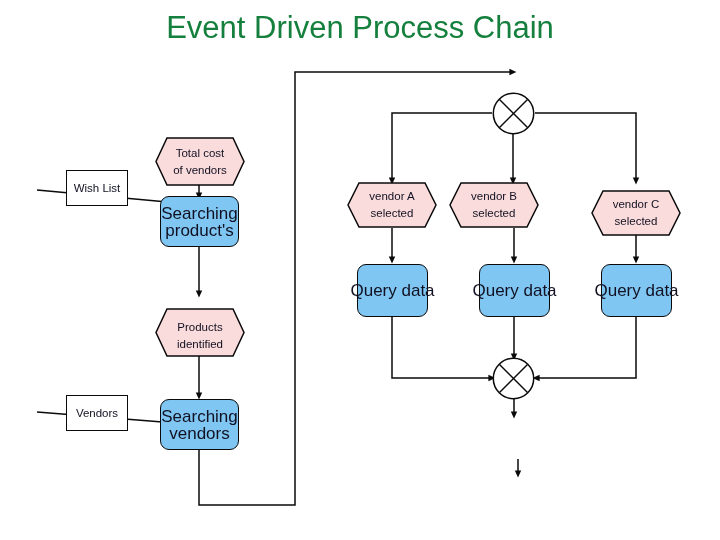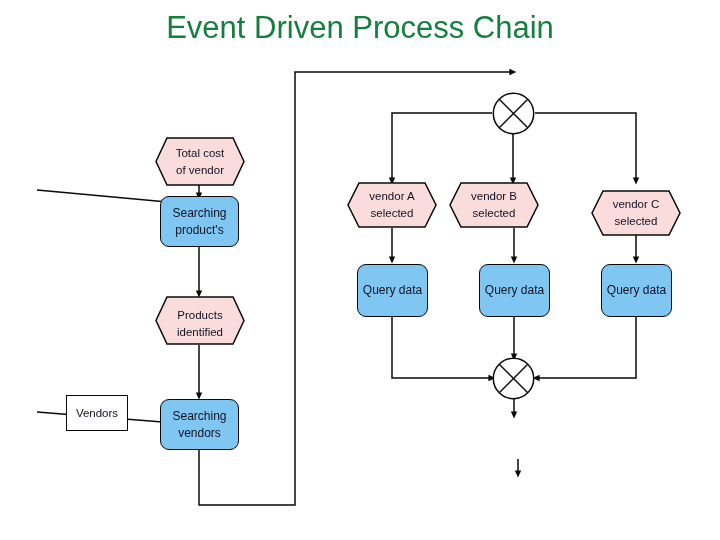--- a/index.html
+++ b/index.html
@@ -36,21 +36,21 @@
   }
   .node {
     position: absolute;
     box-sizing: border-box;
     display: flex;
     flex-direction: column;
     align-items: center;
     justify-content: center;
     text-align: center;
     color: #111122;
-    font-size: 12px;
+    font-size: 17px;
     line-height: 17px;
     z-index: 3;
   }
   .node .ln { display: block; white-space: nowrap; }
   
   .fn {
     background: #7FC6F3;
     border: 1.4px solid #0a0a0a;
     border-radius: 9px;
   }
@@ -127,31 +127,34 @@
       <path d="M518,459 L518,474" marker-end="url(#ah)"></path>
     </g>
   </svg>
 
   <div class="ev-wrap" style="left:155px; top:96px; width:90px; height:49px;margin-top:41px;">
     <svg width="90" height="49" viewBox="0 0 90 49">
       <polygon points="12,1 78,1 89,24.5 78,48 12,48 1,24.5" fill="#FBDCDC" stroke="#0a0a0a" stroke-width="1.5"></polygon>
     </svg>
     <div class="ev-label">
       <span class="ln">Total cost</span>
-      <span class="ln">of vendor</span>
-    </div>
-  </div>
-
+      <span class="ln">of vendors</span>
+    </div>
+  </div>
+
+  <div class="node obj" style="left:66px; top:170px; width:62px; height:36px;">
+    <span class="ln">Wish List</span>
+  </div>
 
   <div class="node fn" style="left:160px; top:196px; width:79px; height:51px;">
     <span class="ln">Searching</span>
     <span class="ln">product's</span>
   </div>
 
-  <div class="ev-wrap" style="left:155px; top:296px; width:90px; height:56px;">
+  <div class="ev-wrap" style="left:155px; top:308px; width:90px; height:56px;">
     <svg width="90" height="49" viewBox="0 0 90 49">
       <polygon points="12,1 78,1 89,24.5 78,48 12,48 1,24.5" fill="#FBDCDC" stroke="#0a0a0a" stroke-width="1.5"></polygon>
     </svg>
     <div class="ev-label">
       <span class="ln">Products</span>
       <span class="ln">identified</span>
     </div>
   </div>
 
   <div class="node obj" style="left:66px; top:395px; width:62px; height:36px;">

